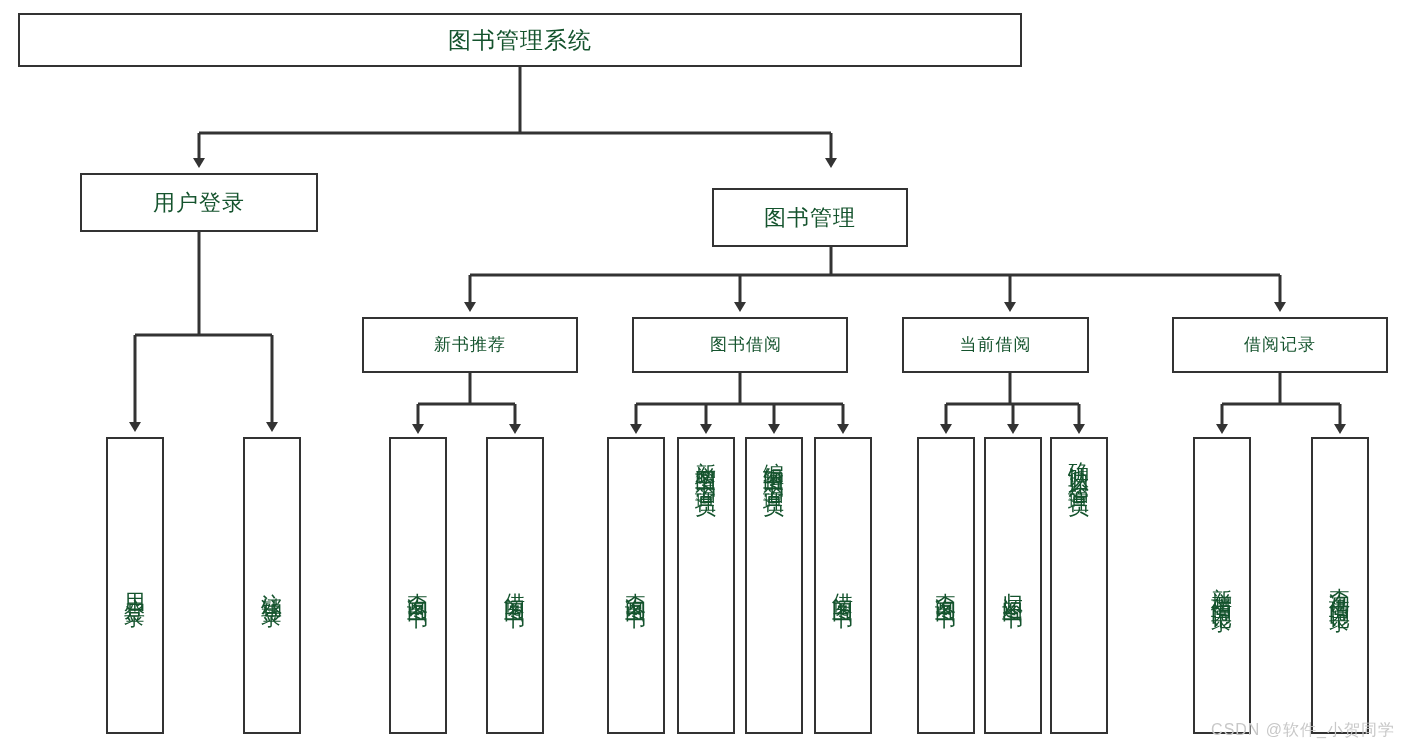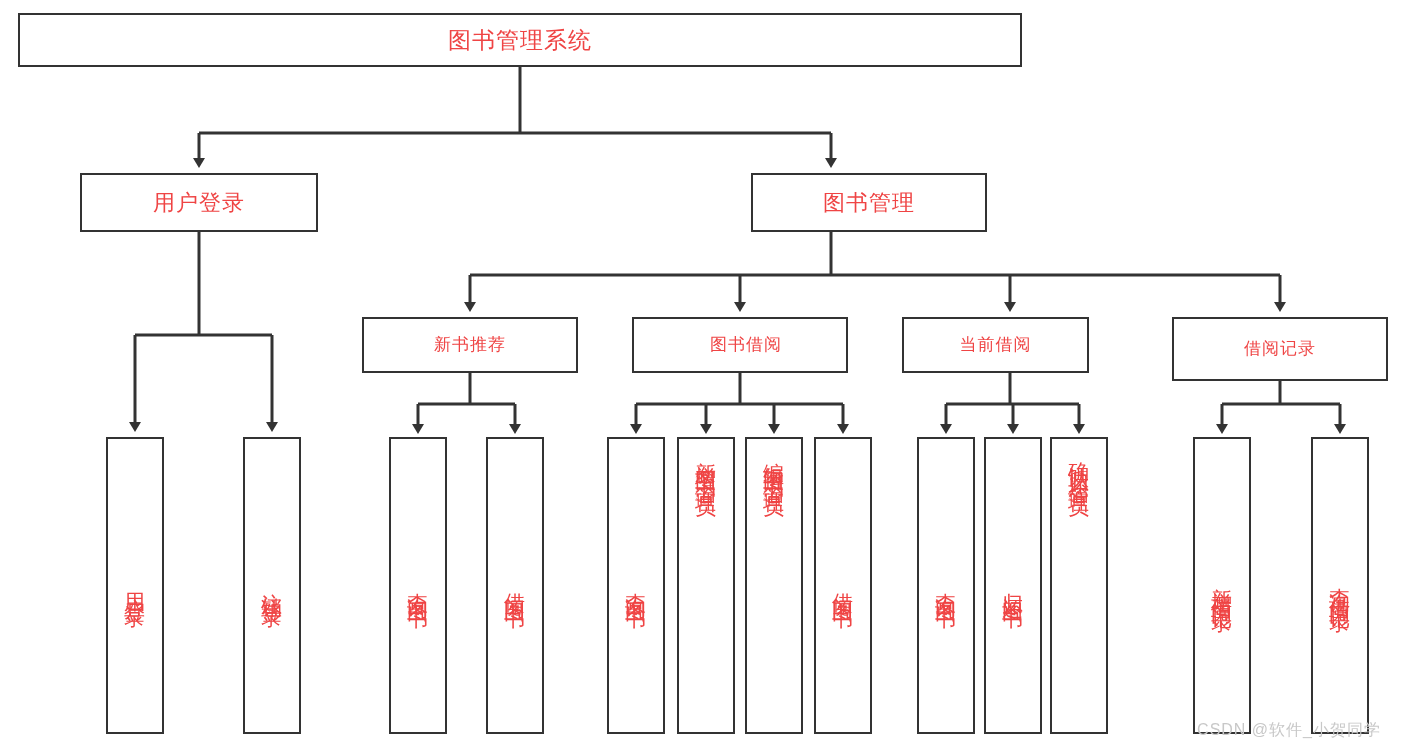--- a/index.html
+++ b/index.html
@@ -32,21 +32,21 @@
     display: flex;
     align-items: center;
     justify-content: center;
     color: #1b1b1b;
   }
   .node-label {
     font-size: 22px;
     line-height: 1.25;
     letter-spacing: 1px;
     white-space: nowrap;
-    color: #ef4444;
+    color: #14532d;
   }
   .node.root .node-label { font-size: 23px; }
   .node.level2 .node-label { font-size: 22px; }
   .node.level3 .node-label { font-size: 17px; }
   .node.leaf {
     align-items: flex-start;
     justify-content: center;
     padding-top: 6px;
   }
   .node.leaf .node-label {
@@ -57,21 +57,21 @@
     line-height: 1;
     white-space: nowrap;
     text-align: left;
   }
   .node.leaf.center-v {
     align-items: center;
     padding-top: 0;
   }
   .watermark {
     position: absolute;
-    right: 24px;
+    right: 10px;
     bottom: 6px;
     font-size: 16px;
     color: #c8c8c8;
     letter-spacing: 1px;
     white-space: nowrap;
     pointer-events: none;
   }
 </style>
 </head>
 <body>
@@ -128,34 +128,34 @@
     </g>
   </svg>
 
   <div class="node root" style="left:18px; top:13px; width:1004px; height:54px;">
     <span class="node-label">图书管理系统</span>
   </div>
 
   <div class="node level2" style="left:80px; top:173px; width:238px; height:59px;">
     <span class="node-label">用户登录</span>
   </div>
-  <div class="node level2" style="left:712px; top:173px; width:236px; height:59px;margin-left:39px;">
+  <div class="node level2" style="left:712px; top:188px; width:196px; height:59px;">
     <span class="node-label">图书管理</span>
   </div>
 
   <div class="node level3" style="left:362px; top:317px; width:216px; height:56px;">
     <span class="node-label">新书推荐</span>
   </div>
   <div class="node level3" style="left:632px; top:317px; width:216px; height:56px;padding-left:12px;">
     <span class="node-label">图书借阅</span>
   </div>
   <div class="node level3" style="left:902px; top:317px; width:187px; height:56px;">
     <span class="node-label">当前借阅</span>
   </div>
-  <div class="node level3" style="left:1172px; top:317px; width:216px; height:64px;">
+  <div class="node level3" style="left:1172px; top:317px; width:216px; height:56px;">
     <span class="node-label">借阅记录</span>
   </div>
 
   <div class="node leaf center-v" style="left:106px; top:437px; width:58px; height:297px;">
     <span class="node-label">用户登录</span>
   </div>
   <div class="node leaf center-v" style="left:243px; top:437px; width:58px; height:297px;">
     <span class="node-label">注销登录</span>
   </div>
 

